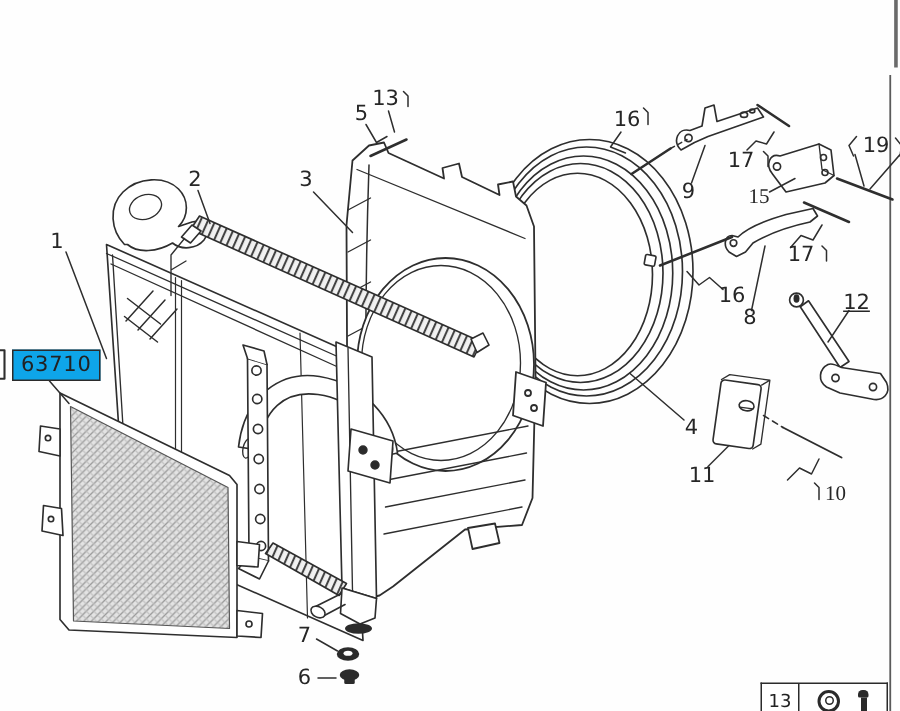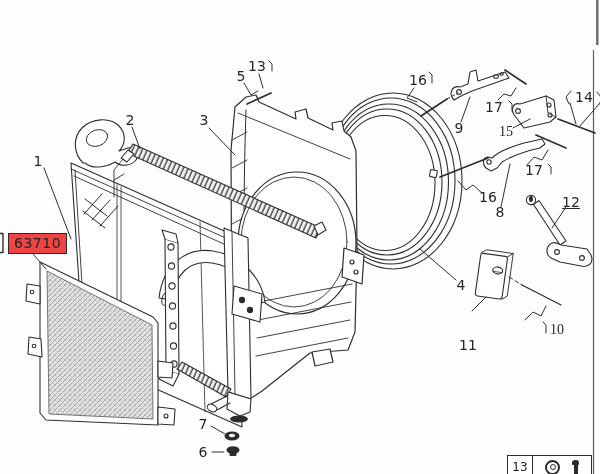--- a/index.html
+++ b/index.html
@@ -2,21 +2,21 @@
 <html><head>
 <meta charset="utf-8">
 <style>
   html,body{margin:0;padding:0;background:#fff;}
   .stage{position:relative;width:600px;height:474px;background:#fefefe;overflow:hidden;
          font-family:"DejaVu Sans", sans-serif;}
   .stage svg{position:absolute;left:0;top:0;}
   .callout-layer{position:absolute;left:0;top:0;width:100%;height:100%;pointer-events:none;}
   .callout{position:absolute;transform:translate(-50%,-50%);font-size:14px;color:#262626;
            line-height:1;white-space:nowrap;}
-  .pn-box{position:absolute;left:8px;top:233px;border:1.6px solid #2b2b2b;background:#ef4444;
+  .pn-box{position:absolute;left:8px;top:233px;border:1.6px solid #2b2b2b;background:#0ea5e9;
           padding:1px 5px 2px 5px;font-size:14px;color:#222;letter-spacing:.5px;line-height:1.15;}
   .legend{position:absolute;left:507px;top:455px;width:83px;height:22px;border:1.6px solid #2b2b2b;
           border-bottom:none;background:#fff;display:flex;align-items:center;}
   .legend-num{width:24px;text-align:center;font-size:12px;color:#222;align-self:stretch;
               display:flex;align-items:center;justify-content:center;
               border-right:1.4px solid #2b2b2b;}
   .legend-icons{flex:1;display:flex;align-items:center;justify-content:space-evenly;height:100%;}
   .washer{width:15px;height:15px;border:2.2px solid #2a2a2a;border-radius:50%;
           display:flex;align-items:center;justify-content:center;box-sizing:border-box;}
   .washer-in{width:6px;height:6px;border:1.6px solid #2a2a2a;border-radius:50%;box-sizing:border-box;}
@@ -207,27 +207,27 @@
 <div class="callout-layer">
       <span class="callout" style="left: 38px; top: 161px;">1</span>
       <span class="callout" style="left: 130px; top: 120px;">2</span>
       <span class="callout" style="left: 204px; top: 120px;">3</span>
       <span class="callout" style="left: 241px; top: 76px;">5</span>
       <span class="callout" style="left: 257px; top: 66px;">13</span>
       <span class="callout" style="left: 418px; top: 80px;">16</span>
       <span class="callout" style="left: 459px; top: 128px;">9</span>
       <span class="callout" style="left: 494px; top: 107px;">17</span>
       <span class="callout" style="left: 506px; top: 132px; font-family: Liberation Serif, serif;">15</span>
-      <span class="callout" style="left: 584px; top: 97px;">14</span>
+      <span class="callout" style="left: 584px; top: 97px;">19</span>
       <span class="callout" style="left: 534px; top: 170px;">17</span>
       <span class="callout" style="left: 488px; top: 197px;">16</span>
       <span class="callout" style="left: 500px; top: 212px;">8</span>
       <span class="callout" style="left: 571px; top: 202px; text-decoration: underline;">12</span>
       <span class="callout" style="left: 461px; top: 285px;">4</span>
-      <span class="callout" style="left: 468px; top: 317px; margin-top: 28px;">11</span>
+      <span class="callout" style="left: 468px; top: 317px;">11</span>
       <span class="callout" style="left: 557px; top: 330px; font-family: Liberation Serif, serif;">10</span>
       <span class="callout" style="left: 203px; top: 424px;">7</span>
       <span class="callout" style="left: 203px; top: 452px;">6</span>
     </div>
 
 <div class="legend">
   <span class="legend-num">13</span>
   <span class="legend-icons">
     <span class="washer">
           <span class="washer-in"></span>

